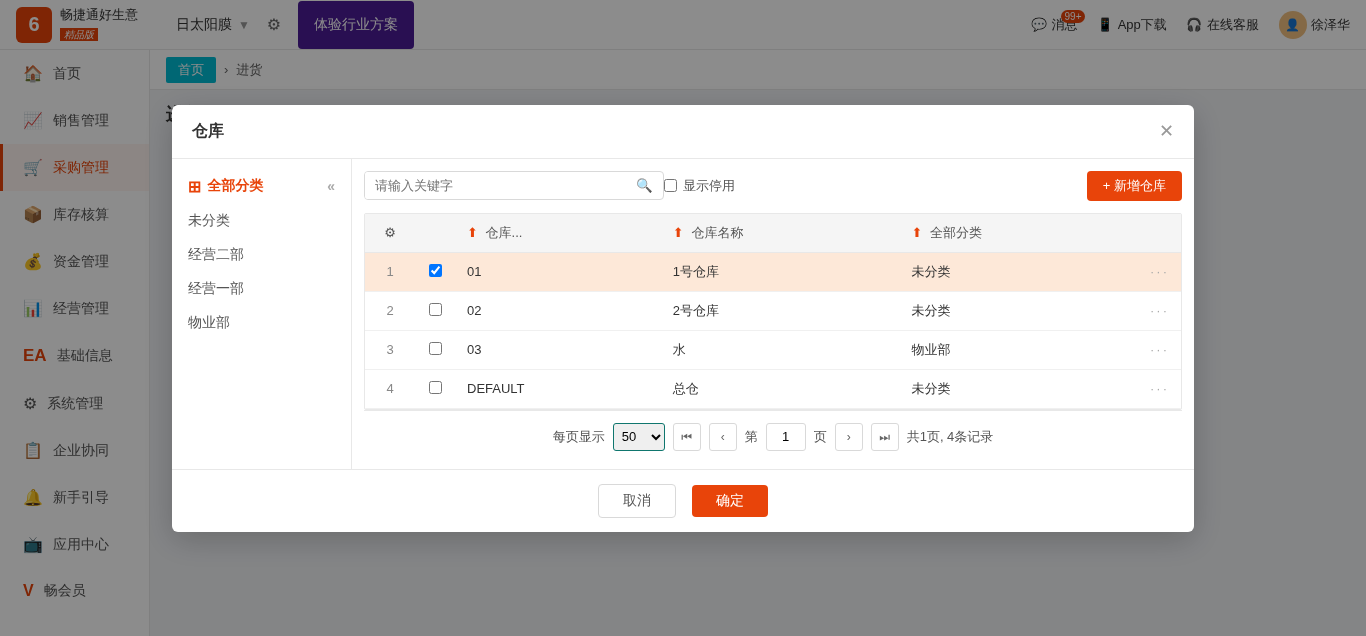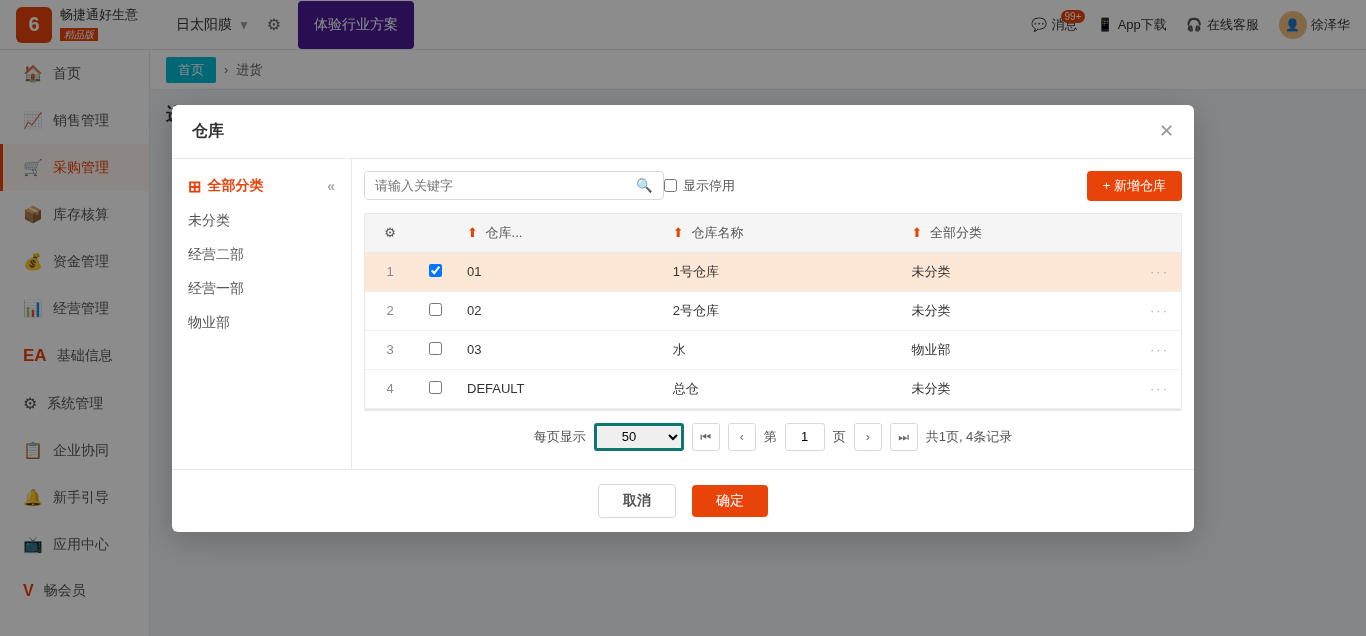--- a/index.html
+++ b/index.html
@@ -363,23 +363,23 @@
       width: 40px;
       height: 28px;
       border: 1px solid #d9d9d9;
       border-radius: 3px;
       text-align: center;
       font-size: 13px;
       outline: none;
     }
     .page-select {
       height: 28px;
-      border: 3px solid #0f766e;
+      border: 1px solid #0f766e;
       border-radius: 3px;
-      padding: 0 21px;
+      padding: 0 4px;
       font-size: 13px;
       outline: none;
     }
 
     
     .modal-footer {
       display: flex;
       align-items: center;
       justify-content: center;
       gap: 16px;
@@ -387,21 +387,20 @@
       border-top: 1px solid #e8e8e8;
     }
     .btn-cancel {
       background: #fff;
       color: #555;
       border: 1px solid #d9d9d9;
       padding: 7px 24px;
       border-radius: 4px;
       cursor: pointer;
       font-size: 14px;
-      font-weight: bold;
     }
     .btn-confirm {
       background: #e8440a;
       color: #fff;
       border: none;
       padding: 7px 24px;
       border-radius: 4px;
       cursor: pointer;
       font-size: 14px;
     }

